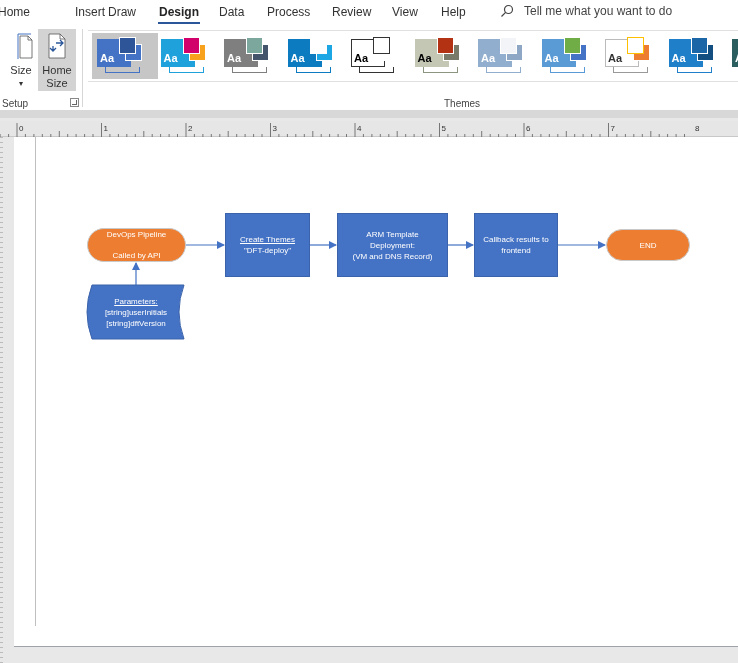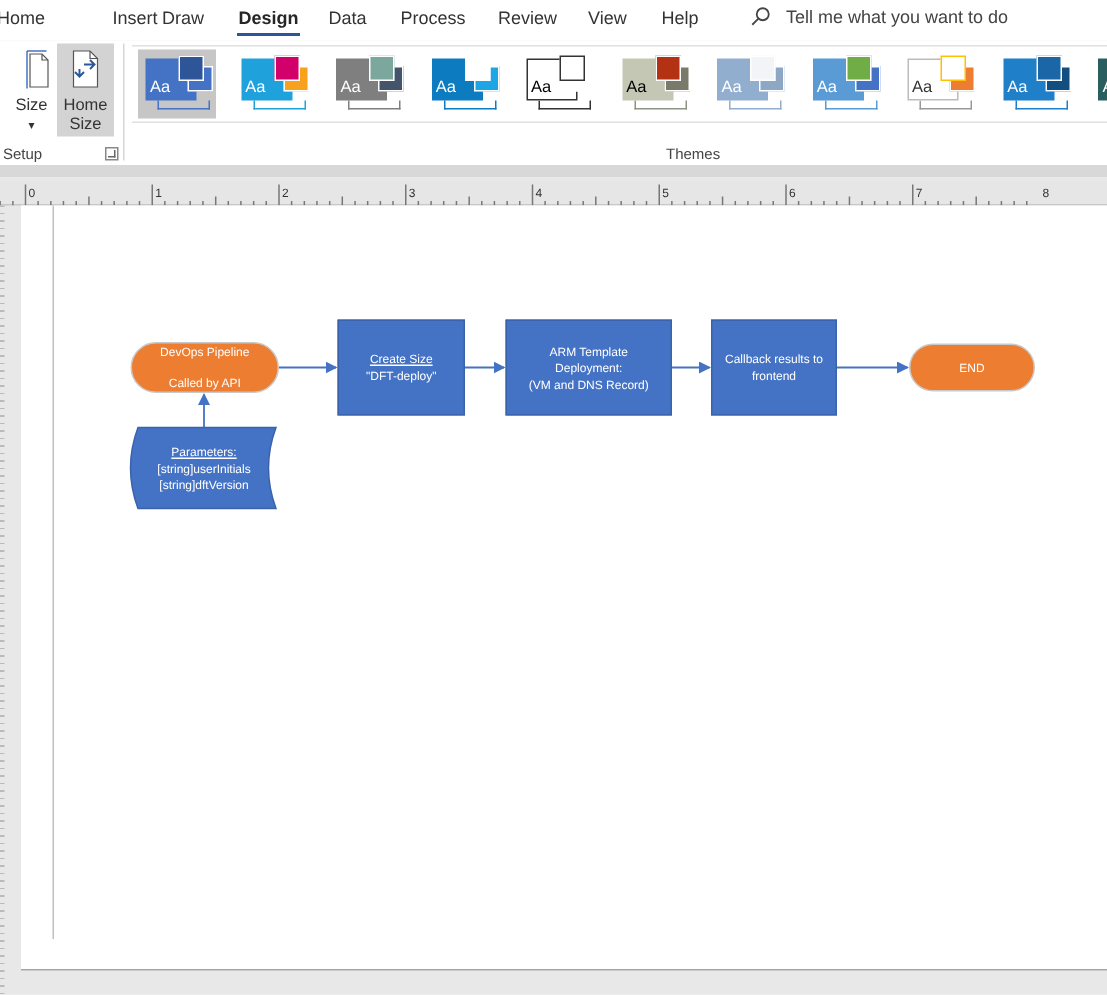--- a/index.html
+++ b/index.html
@@ -20,21 +20,21 @@
   .setup-group { position: absolute; left: 0; top: 0; width: 82px; height: 84px; }
   .big-btn { position: absolute; top: 2px; width: 38px; height: 62px; display: flex; flex-direction: column; align-items: center; font-size: 11px; color: #333; cursor: pointer; line-height: 13px; }
   .big-btn.pressed { background: #d3d3d3; }
   .big-btn .ico { width: 24px; height: 28px; margin-top: 3px; margin-bottom: 4px; }
   .group-label { position: absolute; font-size: 10px; color: #444; top: 71px; }
   .launcher { position: absolute; left: 70px; top: 71px; width: 9px; height: 9px; border: 1px solid #888; cursor: pointer; }
   .launcher::after { content: ""; position: absolute; right: 1px; bottom: 1px; width: 4px; height: 4px; border-right: 1px solid #666; border-bottom: 1px solid #666; }
   .group-sep { position: absolute; left: 82px; top: 2px; width: 1px; height: 78px; background: #d6d6d6; }
 
   .themes-group { position: absolute; left: 88px; top: 3px; width: 650px; height: 52px; border-top: 1px solid #e0e0e0; border-bottom: 1px solid #e0e0e0; }
-  .theme { position: absolute; top: 2px; width: 52px; height: 46px; cursor: pointer; }
+  .theme { position: absolute; top: 2px; width: 66px; height: 46px; cursor: pointer; font-weight: bold; }
   .theme.selected { background: #c6c6c6; }
   .theme .t-inner { position: absolute; left: 5px; top: 4px; width: 50px; height: 40px; }
   .t-main { position: absolute; left: 0; top: 2px; width: 34px; height: 28px; }
   .t-aa { position: absolute; left: 3px; top: 15px; font-size: 11px; }
   .t-sq1 { position: absolute; left: 22px; top: 0; width: 17px; height: 17px; }
   .t-sq2 { position: absolute; left: 28px; top: 7px; width: 17px; height: 17px; }
   .t-line { position: absolute; left: 8px; top: 30px; width: 35px; height: 6px; border-left: 1px solid; border-bottom: 1px solid; border-right: 1px solid; }
   .themes-label { position: absolute; left: 444px; top: 71px; font-size: 10px; color: #444; }
 
   
@@ -319,21 +319,21 @@
     <line x1="558" y1="245" x2="605" y2="245" stroke="#4472c4" stroke-width="1.2" marker-end="url(#arr)"></line>
     <line x1="136" y1="285" x2="136" y2="263" stroke="#4472c4" stroke-width="1.2" marker-end="url(#arr)"></line>
   </svg>
 
   <div class="shape terminator" style="left:87px; top:228px; width:99px; height:34px;justify-content:space-between;">
     <span>DevOps Pipeline</span>
     <span>Called by API</span>
   </div>
 
   <div class="shape process" style="left:225px; top:213px; width:85px; height:64px;">
-    <span class="u">Create Size</span>
+    <span class="u">Create Themes</span>
     <span>"DFT-deploy"</span>
   </div>
 
   <div class="shape process" style="left:337px; top:213px; width:111px; height:64px;">
     <span>ARM Template</span>
     <span>Deployment:</span>
     <span>(VM and DNS Record)</span>
   </div>
 
   <div class="shape process" style="left:474px; top:213px; width:84px; height:64px;">

